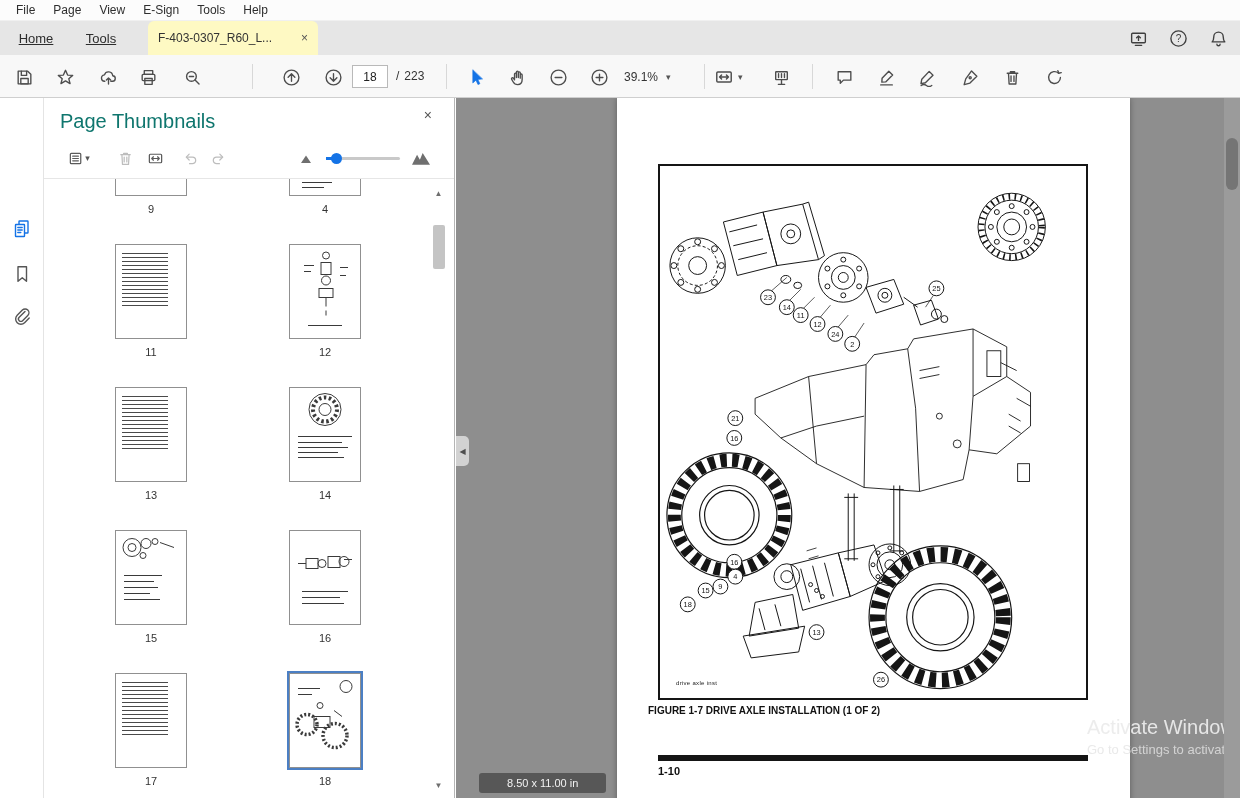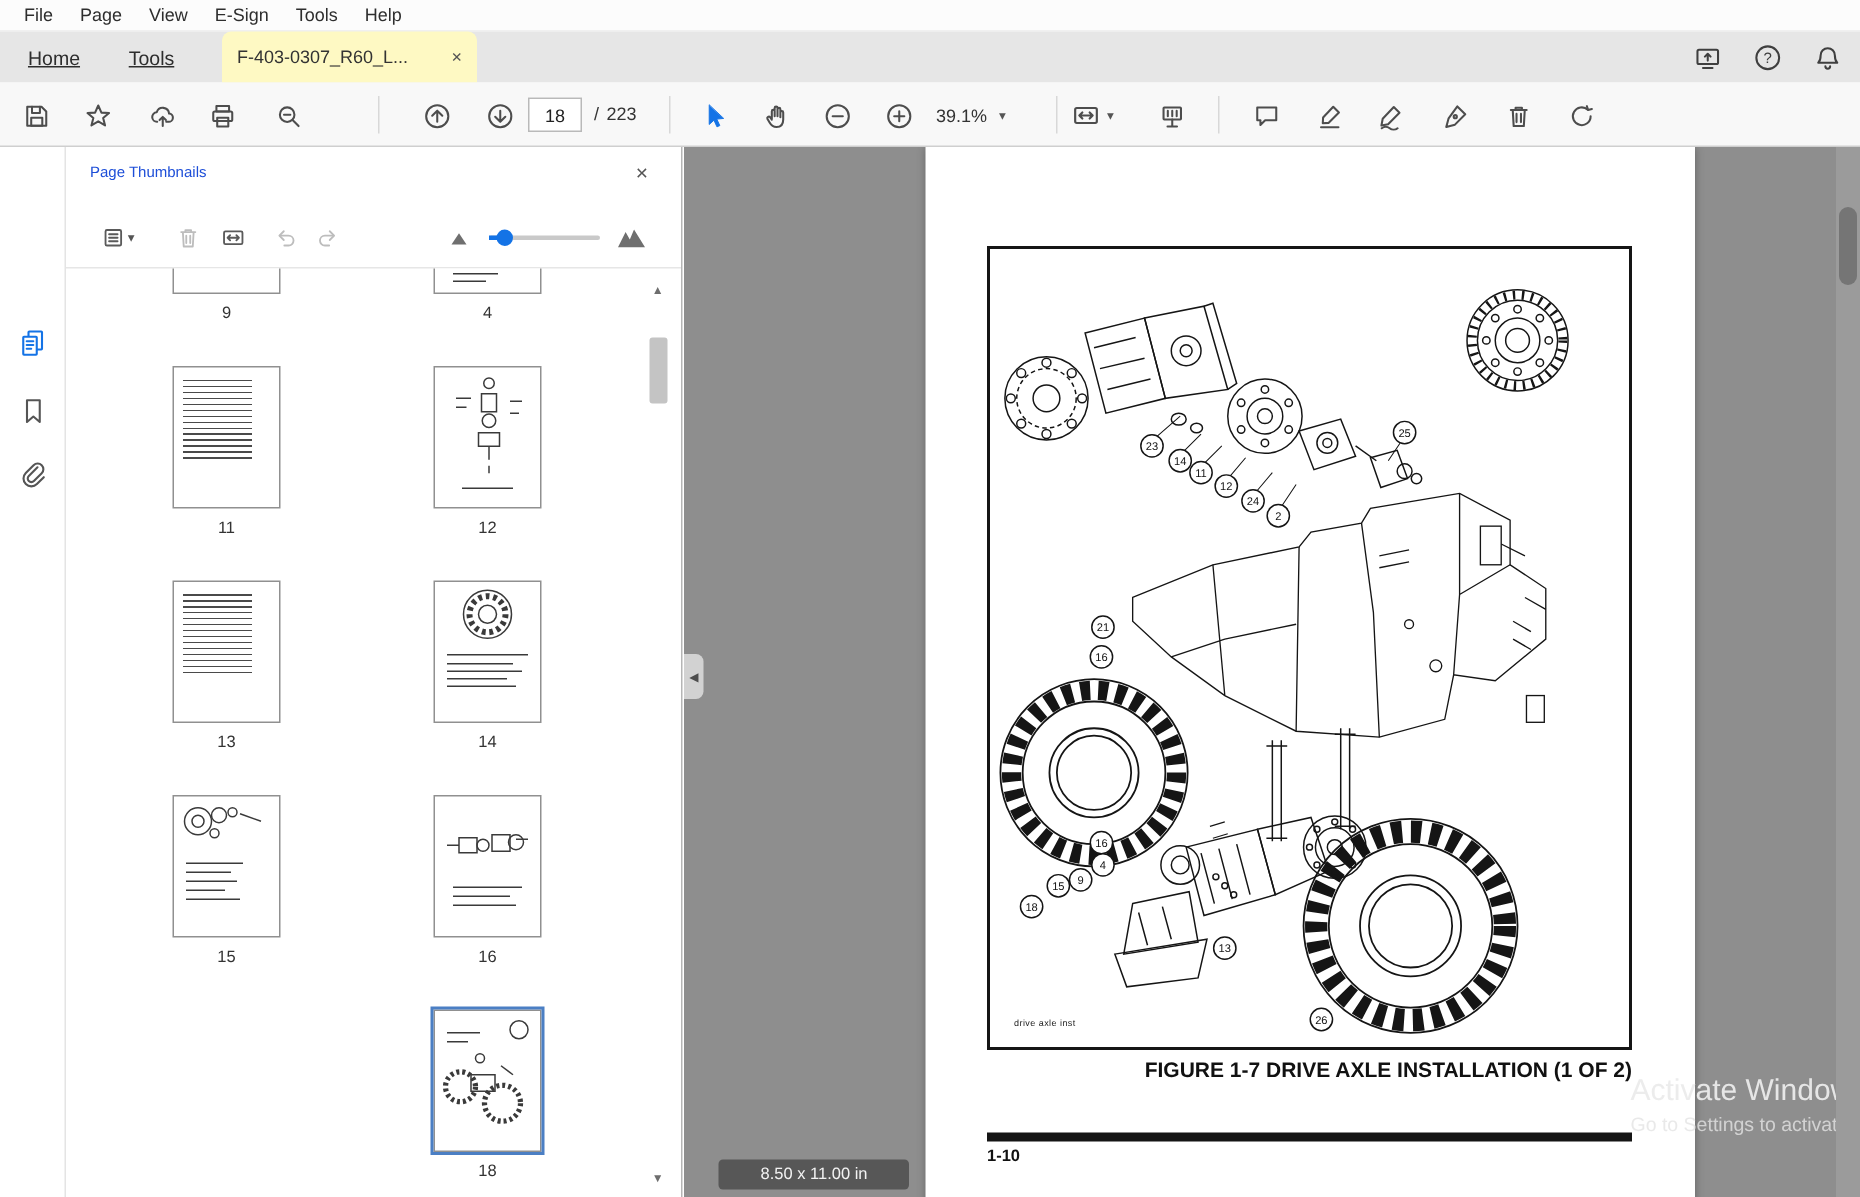--- a/index.html
+++ b/index.html
@@ -35,21 +35,21 @@
   .combo { position:absolute; top:7px; height:30px; display:flex; align-items:center; gap:4px; background:none; border:none; cursor:pointer; }
   .combo svg { width:20px; height:20px; stroke:#4d4d4d; fill:none; stroke-width:1.3; stroke-linecap:round; stroke-linejoin:round; }
 
   
   .leftstrip { position:absolute; left:0; top:98px; bottom:0; width:44px; background:#fff; border-right:1px solid #e4e4e4; }
   .stripbtn { position:absolute; left:8px; width:28px; height:28px; display:flex; align-items:center; justify-content:center; background:none; border:none; cursor:pointer; }
   .stripbtn svg { width:20px; height:20px; fill:none; stroke-width:1.4; stroke-linecap:round; stroke-linejoin:round; }
 
   
   .panel { position:absolute; left:44px; top:98px; bottom:0; width:411px; background:#fff; border-right:1px solid #b5b5b5; }
-  .panel-title { position:absolute; left:16px; top:12px; font-size:10px; color:#1d4ed8; }
+  .panel-title { position:absolute; left:16px; top:12px; font-size:20px; color:#0f766e; }
   .panel-close { position:absolute; right:22px; top:9px; font-size:14px; color:#555; background:none; border:none; cursor:pointer; }
   .panel-toolbar { position:absolute; top:40px; left:0; right:0; height:41px; border-bottom:1px solid #e6e6e6; }
   .pbtn { position:absolute; top:6px; width:28px; height:28px; display:flex; align-items:center; justify-content:center; background:none; border:none; cursor:pointer; }
   .pbtn svg { width:17px; height:17px; stroke:#5a5a5a; fill:none; stroke-width:1.3; stroke-linecap:round; stroke-linejoin:round; }
   .pbtn.disabled svg { stroke:#bdbdbd; }
   .mount { position:absolute; top:11px; width:20px; height:18px; display:flex; align-items:flex-end; }
   .mount svg { width:100%; height:100%; fill:#6f6f6f; stroke:none; }
   .pslider { position:absolute; left:282px; top:0; width:74px; height:41px; }
   .pslider .track { position:absolute; left:0; right:0; top:19px; height:3px; background:#c9c9c9; border-radius:2px; }
   .pslider .fill { position:absolute; left:0; width:10px; top:19px; height:3px; background:#1473e6; }
@@ -66,21 +66,21 @@
   .pscroll-down { position:absolute; bottom:8px; left:0; right:7px; text-align:center; font-size:8px; color:#6e6e6e; cursor:pointer; }
   .pscroll-thumb { position:absolute; left:3px; top:46px; width:12px; height:44px; background:#c4c4c4; border-radius:2px; cursor:pointer; }
 
   
   .docarea { position:absolute; left:456px; top:98px; right:0; bottom:0; background:#8e8e8e; overflow:hidden; }
   .collapse-handle { position:absolute; left:0; top:338px; width:13px; height:30px; background:#d2d2d2; border-radius:0 5px 5px 0; display:flex; align-items:center; justify-content:center; font-size:8px; color:#4e4e4e; cursor:pointer; }
   .pdf-page { position:absolute; left:161px; top:0; width:513px; height:900px; background:#fff; box-shadow:0 0 6px rgba(0,0,0,0.35); }
   .figure { position:absolute; left:41px; top:66px; width:430px; height:536px; border:2px solid #151515; }
   .figure svg.fig-svg { width:100%; height:100%; display:block; }
   .fig-note { position:absolute; left:16px; bottom:12px; font-size:6px; color:#222; letter-spacing:0.3px; }
-  .fig-caption { position:absolute; left:41px; top:607px; width:430px; text-align:right; font-size:14px; font-weight:bold; color:#111; }
+  .fig-caption { position:absolute; left:31px; top:607px; width:430px; text-align:left; font-size:10px; font-weight:bold; color:#111; }
   .footer-bar { position:absolute; left:41px; top:657px; width:430px; height:6px; background:#151515; }
   .page-footer { position:absolute; left:41px; top:667px; font-size:11px; font-weight:bold; color:#111; }
   .size-badge { position:absolute; left:23px; top:675px; background:rgba(82,82,82,0.92); color:#f2f2f2; font-size:11px; padding:4px 28px; border-radius:3px; }
   .watermark { position:absolute; left:631px; top:618px; white-space:nowrap; }
   .wm1 { font-size:20px; color:rgba(235,235,235,0.95); }
   .wm2 { font-size:13px; color:rgba(228,228,228,0.8); margin-top:3px; }
   .doc-scroll { position:absolute; right:0; top:0; width:16px; bottom:0; background:#9b9b9b; }
   .doc-scroll-thumb { position:absolute; left:2px; top:40px; width:12px; height:52px; background:#757575; border-radius:6px; cursor:pointer; }
 </style>
 </head>
@@ -404,20 +404,26 @@
                 <path d="M8,32 h8 M54,28 h8"></path>
                 <rect x="16" y="27" width="12" height="10"></rect>
                 <circle cx="32" cy="32" r="4"></circle>
                 <rect x="38" y="25" width="12" height="11"></rect>
                 <circle cx="54" cy="30" r="5"></circle>
                 <path d="M12,60 h46 M12,66 h38 M12,72 h42"></path>
               </g>
             </svg>
           </div>
           <div class="thumb-num">16</div>
+        </div>
+        <div class="thumb-cell" style="top: 494px; left: 71px;">
+          <div class="thumb-page">
+            <div class="tl"></div>
+          </div>
+          <div class="thumb-num">17</div>
         </div>
         <div class="thumb-cell" style="top: 494px; left: 245px;">
           <div class="thumb-page selected">
             <svg viewBox="0 0 70 92">
               <g stroke="#3a3a3a" fill="none" stroke-width="1">
                 <circle cx="56" cy="12" r="6"></circle>
                 <path d="M8,14 h22 M8,20 h14"></path>
                 <circle cx="17" cy="50" r="10" stroke-width="3.5" stroke-dasharray="2 2"></circle>
                 <circle cx="45" cy="61" r="12" stroke-width="3.5" stroke-dasharray="2 2"></circle>
                 <rect x="24" y="42" width="16" height="11"></rect>

